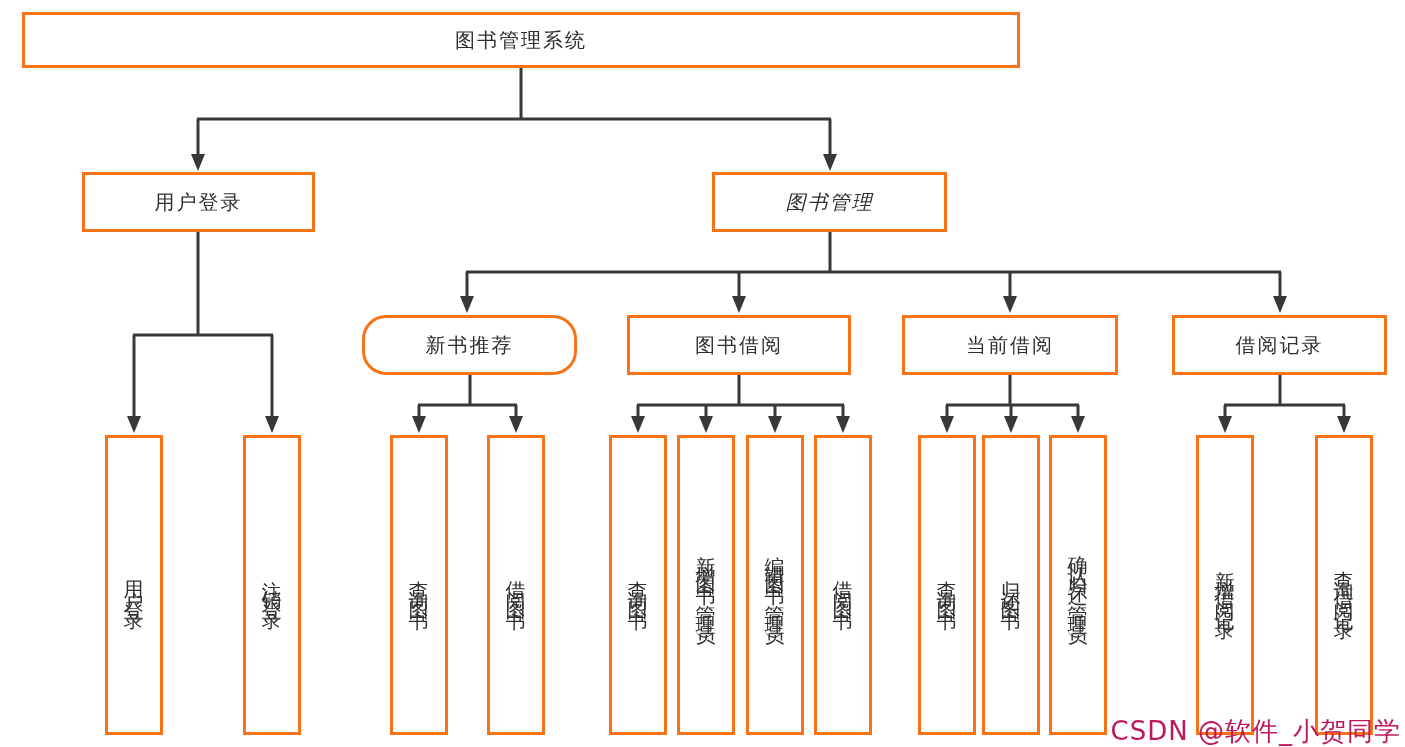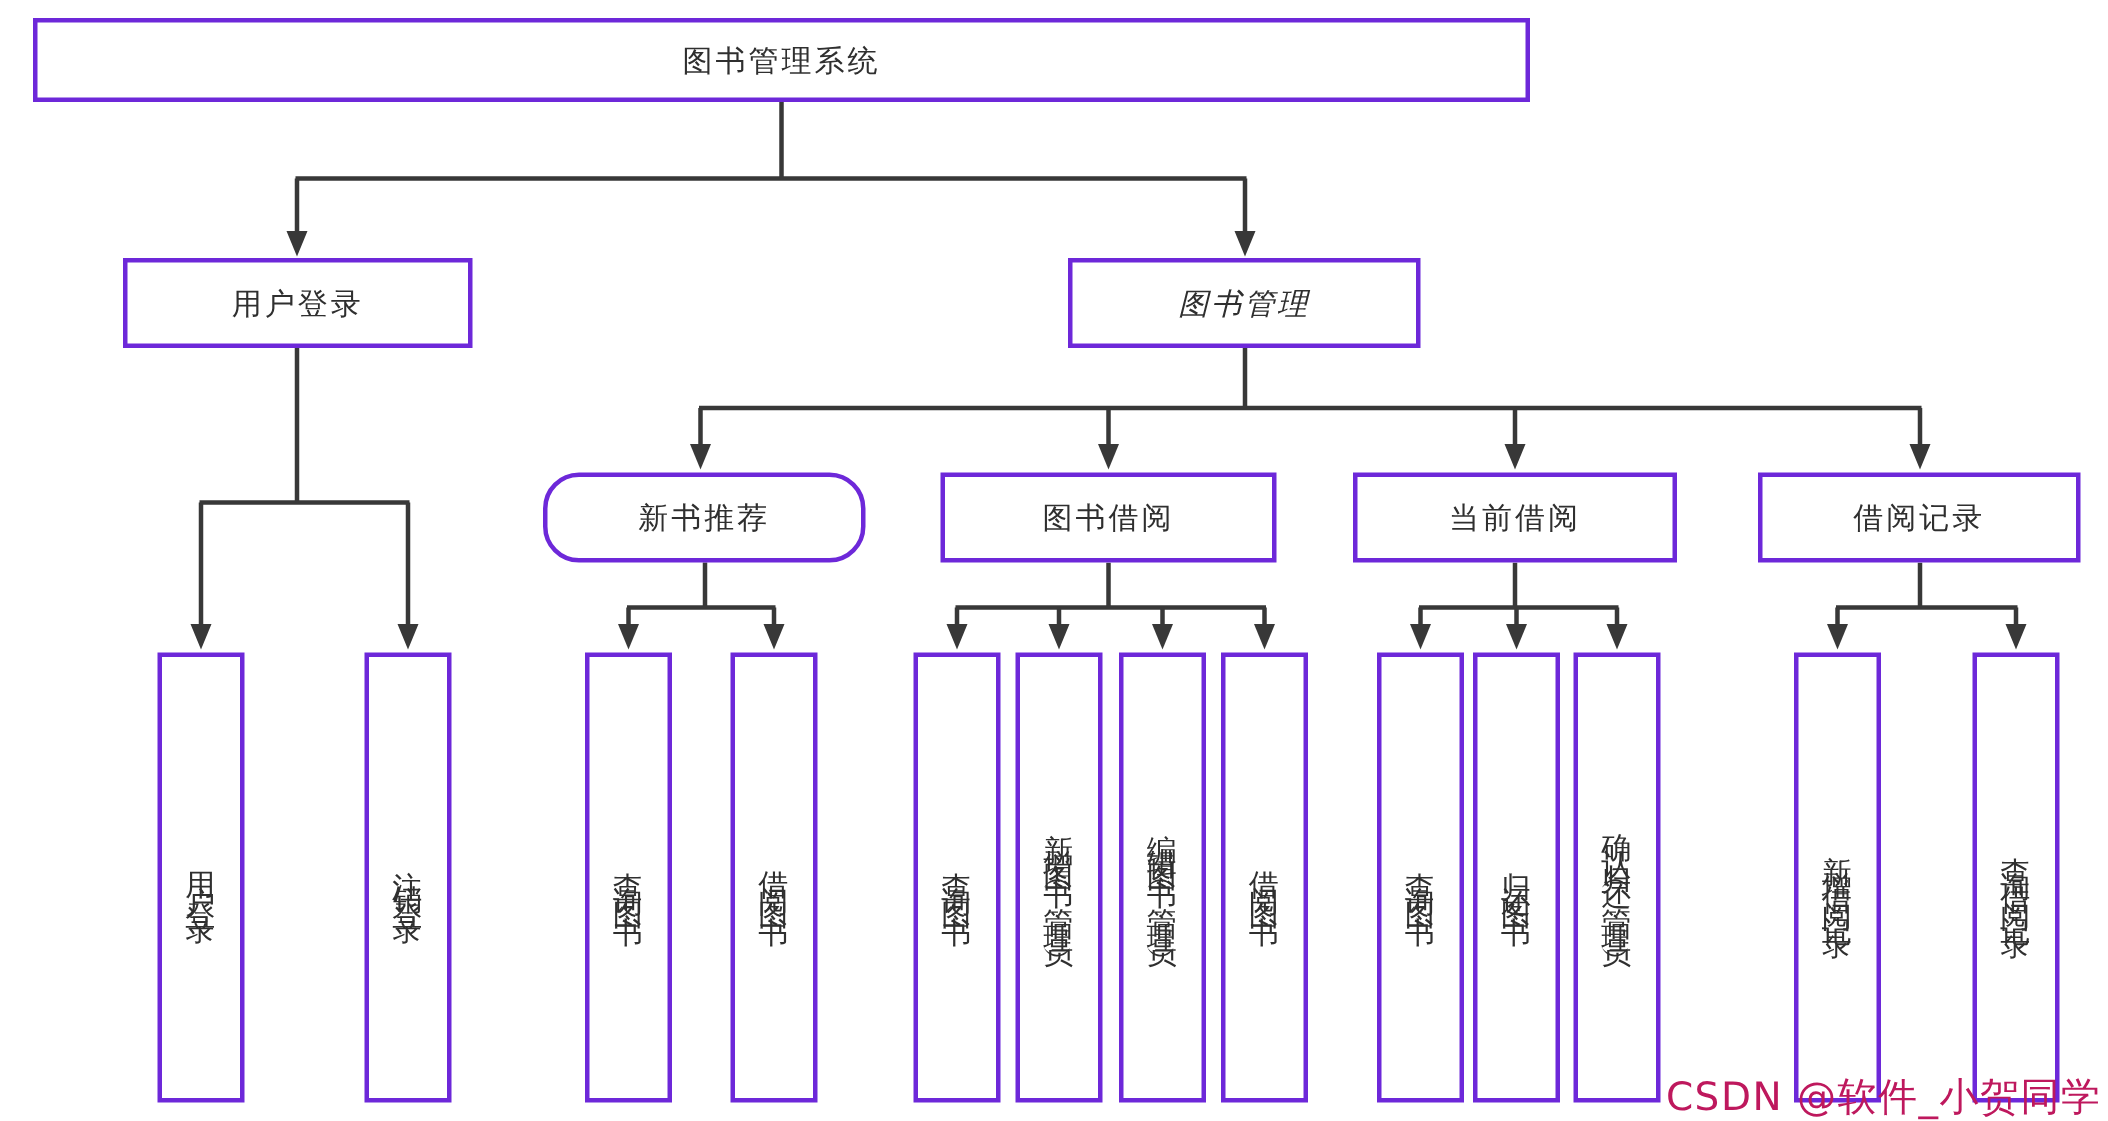--- a/index.html
+++ b/index.html
@@ -12,21 +12,21 @@
     overflow: hidden;
   }
   #connectors {
     position: absolute;
     left: 0; top: 0;
     width: 1405px; height: 747px;
   }
   .box {
     position: absolute;
     box-sizing: border-box;
-    border: 3px solid #6d28d9;
+    border: 3px solid #f97316;
     background: #ffffff;
     display: flex;
     align-items: center;
     justify-content: center;
     color: #2f2f2f;
     text-align: center;
   }
   .h-box { font-size: 20px; letter-spacing: 2px; }
   .v-box span {
     writing-mode: vertical-rl;

